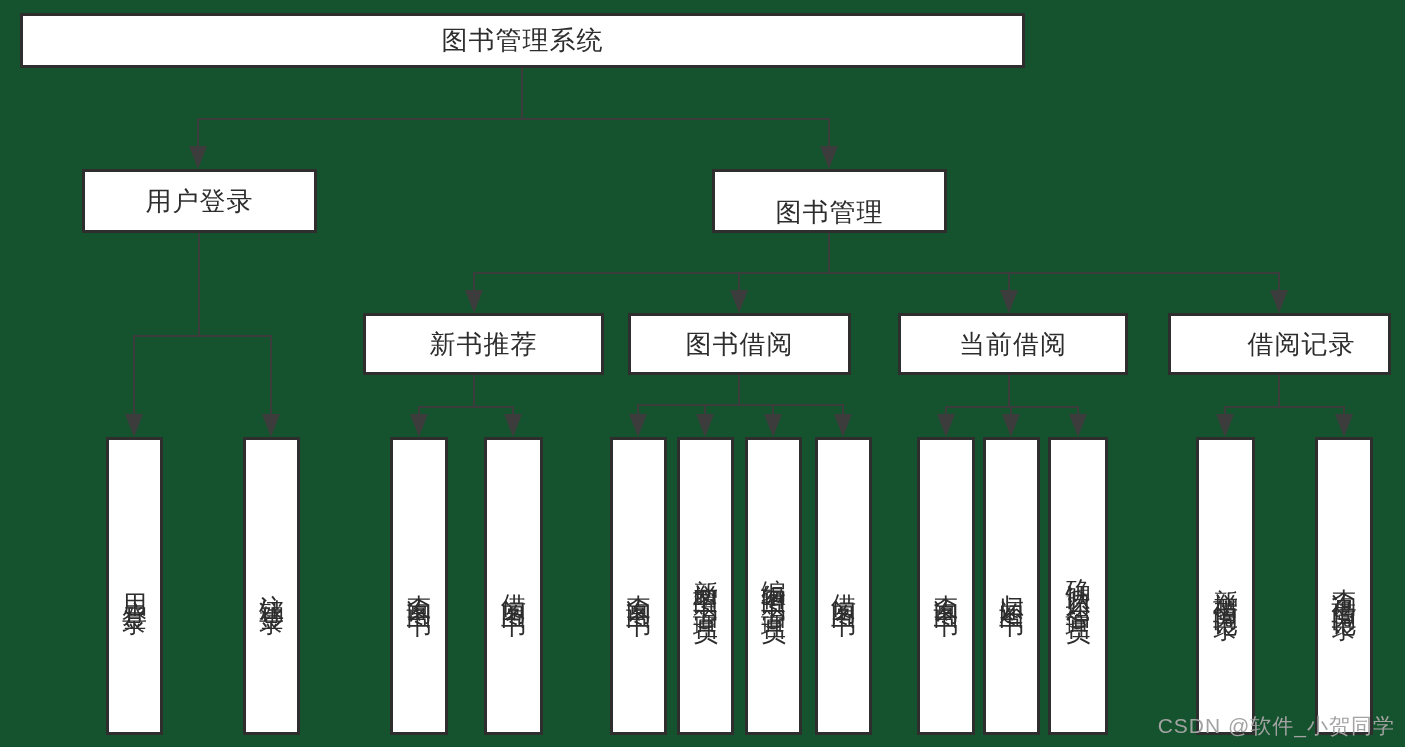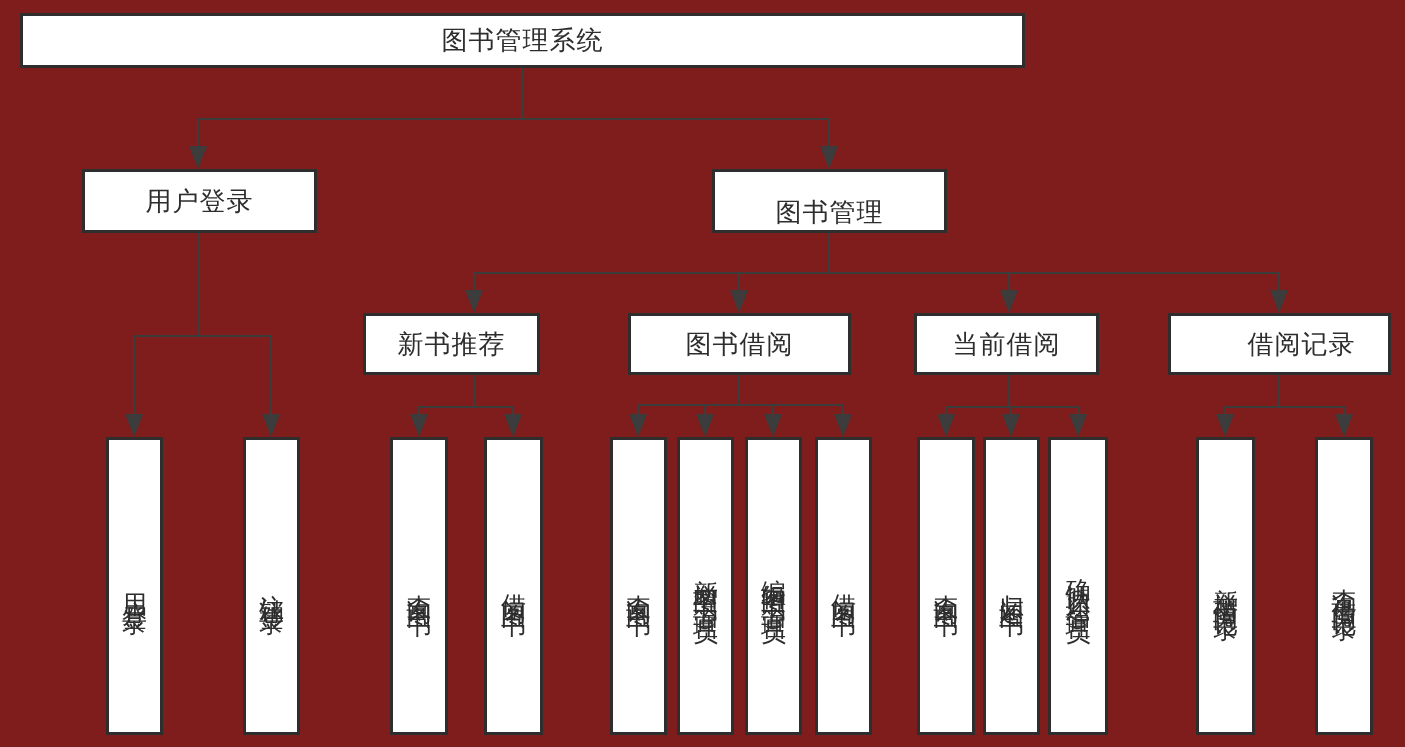--- a/index.html
+++ b/index.html
@@ -1,17 +1,17 @@
 <!DOCTYPE html>
 <html><head>
 <meta charset="utf-8">
 <style>
   html,body{margin:0;padding:0;background:#ffffff;}
   .canvas{
-    position:relative;width:1405px;height:747px;background:#7f1d1d;overflow:hidden;
+    position:relative;width:1405px;height:747px;background:#14532d;overflow:hidden;
     font-family:"Liberation Sans","DejaVu Sans",sans-serif;color:#2d2d2d;
   }
   .hbox{
     position:absolute;box-sizing:border-box;border:3px solid #2e2e2e;background:#ffffff;
     display:flex;align-items:center;justify-content:center;
     font-size:26px;letter-spacing:1px;white-space:nowrap;
   }
   .vbox{
     position:absolute;box-sizing:border-box;border:3px solid #2e2e2e;background:#ffffff;
     display:flex;align-items:center;justify-content:center;
@@ -42,27 +42,27 @@
     <span>图书管理系统</span>
   </div>
 
   <div class="hbox" style="left:82px;top:169px;width:235px;height:64px;">
     <span>用户登录</span>
   </div>
   <div class="hbox" style="left:712px;top:169px;width:235px;height:64px;align-items:flex-end;">
     <span>图书管理</span>
   </div>
 
-  <div class="hbox" style="left:363px;top:313px;width:177px;height:62px;">
+  <div class="hbox" style="left:363px;top:313px;width:241px;height:62px;">
     <span>新书推荐</span>
   </div>
   <div class="hbox" style="left:628px;top:313px;width:223px;height:62px;">
     <span>图书借阅</span>
   </div>
-  <div class="hbox" style="left:898px;top:313px;width:185px;height:62px;margin-left:16px;">
+  <div class="hbox" style="left:898px;top:313px;width:230px;height:62px;">
     <span>当前借阅</span>
   </div>
   <div class="hbox" style="left:1168px;top:313px;width:223px;height:62px;padding-left:44px;">
     <span>借阅记录</span>
   </div>
 
   <div class="vbox" style="left:106px;top:437px;width:57px;height:298px;">
     <span>用户登录</span>
   </div>
   <div class="vbox" style="left:243px;top:437px;width:57px;height:298px;">
@@ -139,14 +139,15 @@
   <div class="hline" style="left:946px;top:406px;width:132px;"></div>
   <div class="arrow" style="left:945px;top:406px;height:8px;"></div>
   <div class="arrow" style="left:1010px;top:406px;height:8px;"></div>
   <div class="arrow" style="left:1077px;top:406px;height:8px;"></div>
 
   <div class="vline" style="left:1278px;top:375px;height:31px;"></div>
   <div class="hline" style="left:1225px;top:406px;width:119px;"></div>
   <div class="arrow" style="left:1224px;top:406px;height:8px;"></div>
   <div class="arrow" style="left:1343px;top:406px;height:8px;"></div>
 
+  <div class="watermark">CSDN @软件_小贺同学</div>
 
 </div>
 
 </body></html>

